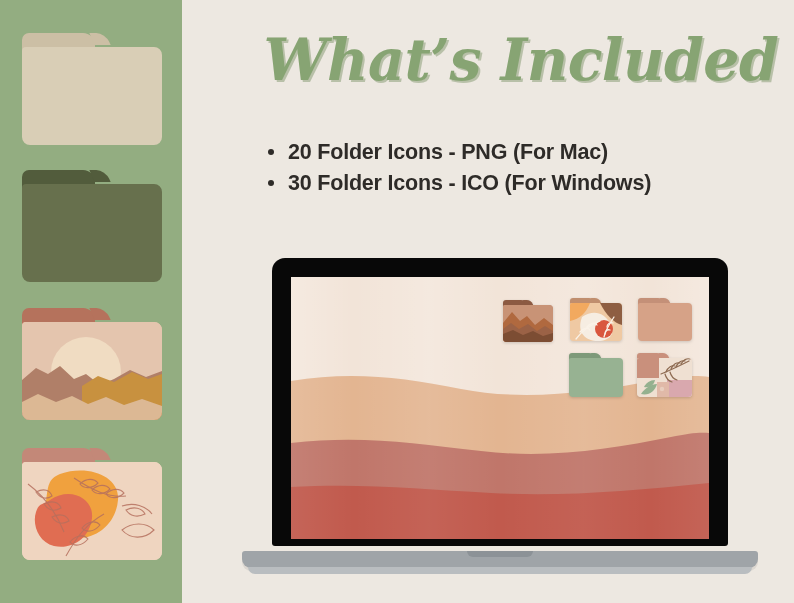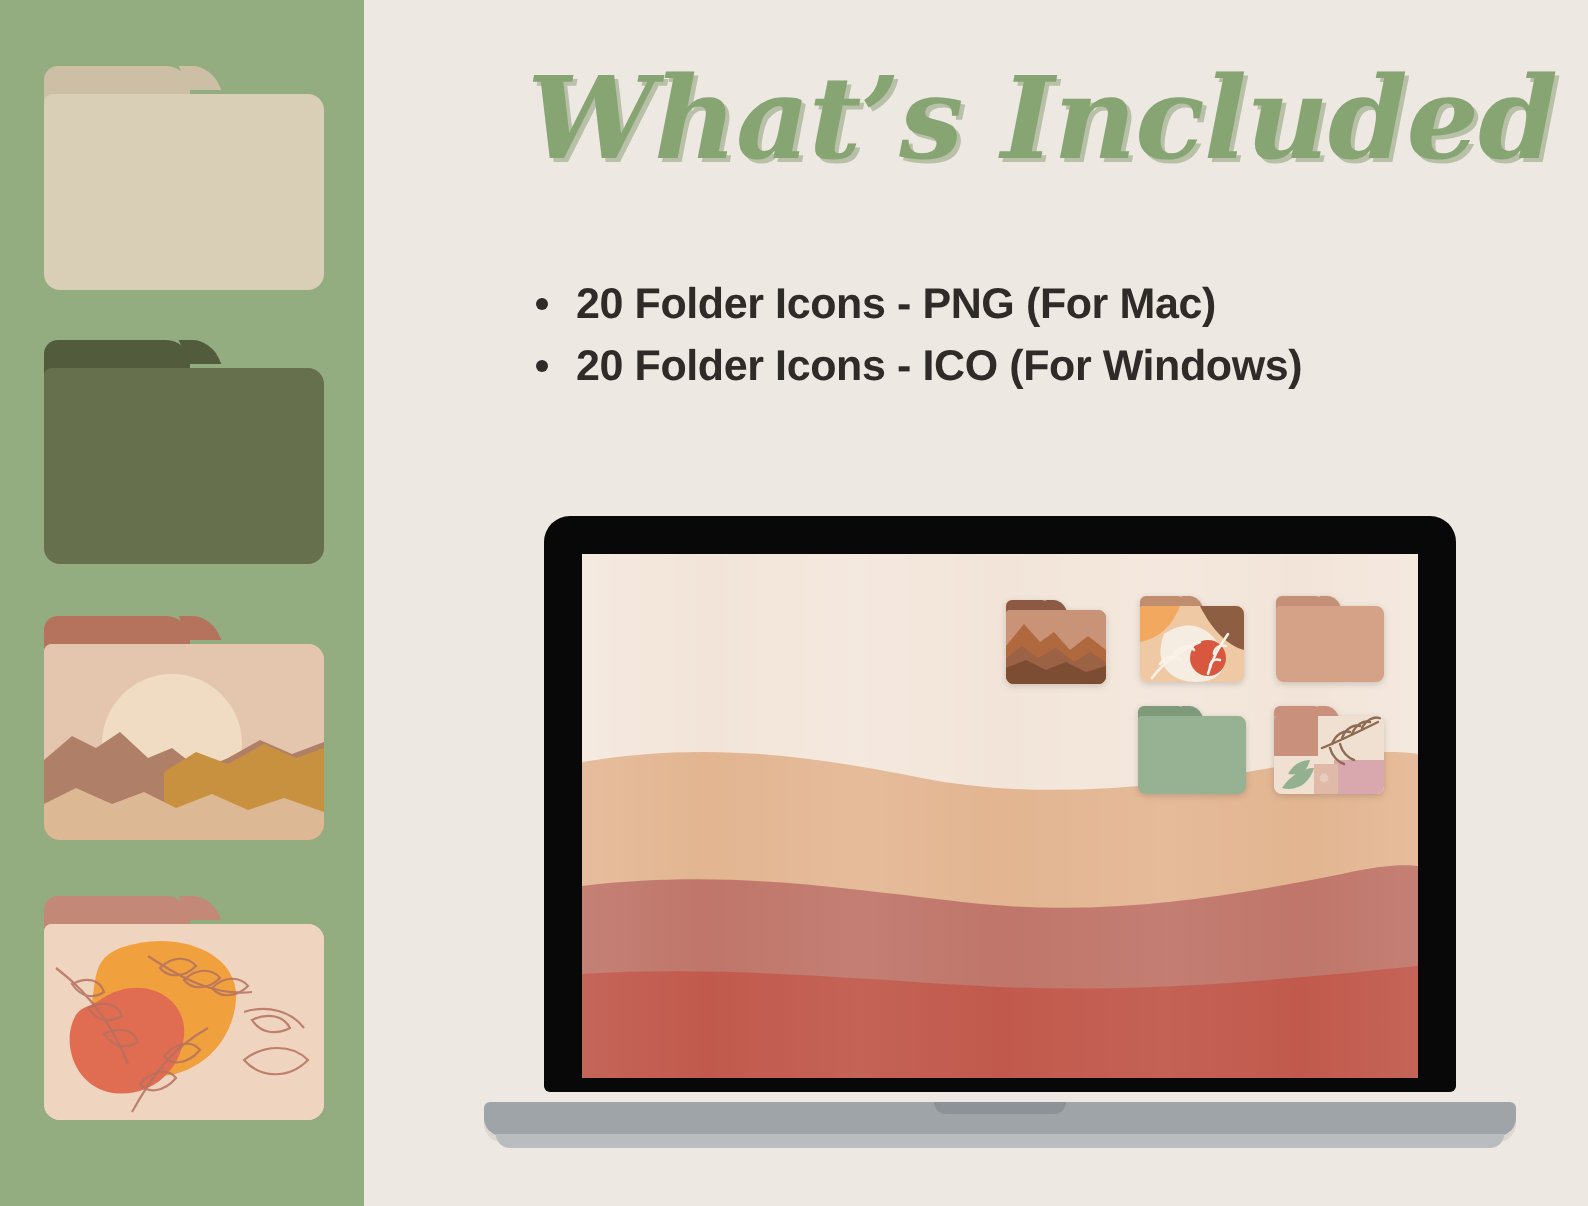--- a/index.html
+++ b/index.html
@@ -180,21 +180,21 @@
       </div>
     </div>
   </div>
 
   <div id="content">
 
     <div id="title">What’s Included</div>
 
     <ul id="bullets">
       <li>20 Folder Icons - PNG (For Mac)</li>
-      <li>20 Folder Icons - ICO (For Windows)</li>
+      <li>30 Folder Icons - ICO (For Windows)</li>
     </ul>
 
     <div id="laptop">
 
       <div id="lid">
         <div id="screen">
 
           <div class="wp">
             <svg viewBox="0 0 418 262" width="100%" height="100%" preserveAspectRatio="none">
               <defs>

